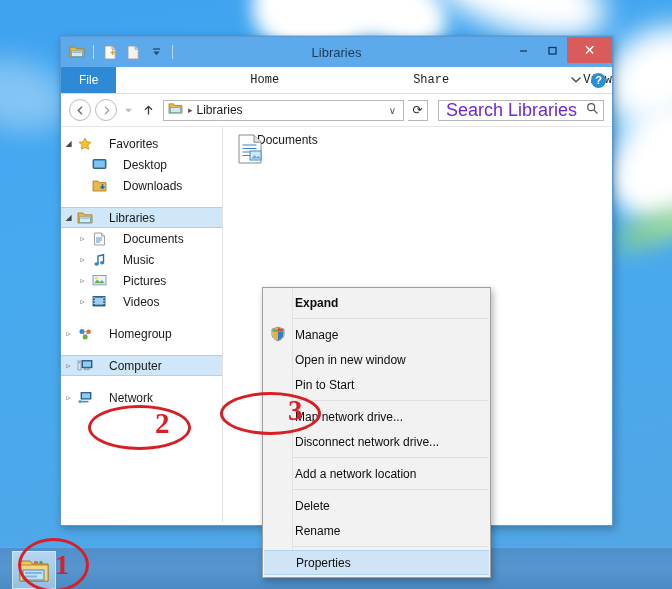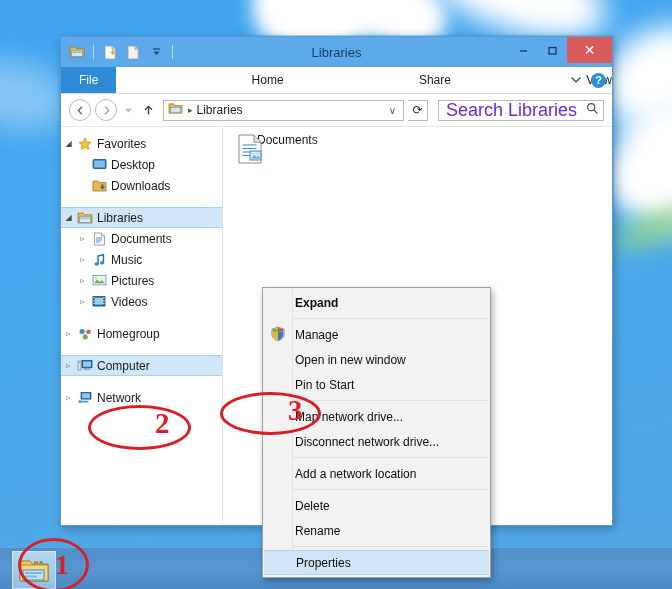--- a/index.html
+++ b/index.html
@@ -128,21 +128,21 @@
     background: #2e8ad6;
     color: #ffffff;
     font-size: 12px;
     padding: 0 18px;
     display: flex; align-items: center;
   }
   .tab {
     font-size: 12px;
     color: #1c1c1c;
     padding: 0 0;
-    display: flex; align-items: center;
+    display: flex; align-items: center; font-family: Liberation Mono, monospace;
   }
   #ribbon-right {
     position: absolute; right: 6px; top: 0; height: 26px;
     display: flex; align-items: center; gap: 9px;
   }
   .chev { color: #4a4a4a; font-size: 11px; }
   .helpicon {
     width: 15px; height: 15px; border-radius: 50%;
     background: #2b8fd6; color: #fff;
     font-size: 11px; font-weight: bold;
@@ -240,21 +240,21 @@
     width: 15px; text-align: center;
     font-size: 8px; color: #6a6a6a;
     flex: none;
   }
   .tw.open { color: #4a4a4a; }
   .ticon {
     width: 18px; height: 16px;
     flex: none;
     display: flex; align-items: center; justify-content: center;
   }
-  .tlabel { margin-left: 3px; white-space: nowrap; }
+  .tlabel { margin-left: 15px; white-space: nowrap; }
   .indent1 { padding-left: 14px; }
   .treegap { height: 11px; }
 
   #content {
     flex: 1;
     background: #ffffff;
     position: relative;
   }
   #doc-item {
     position: absolute;

